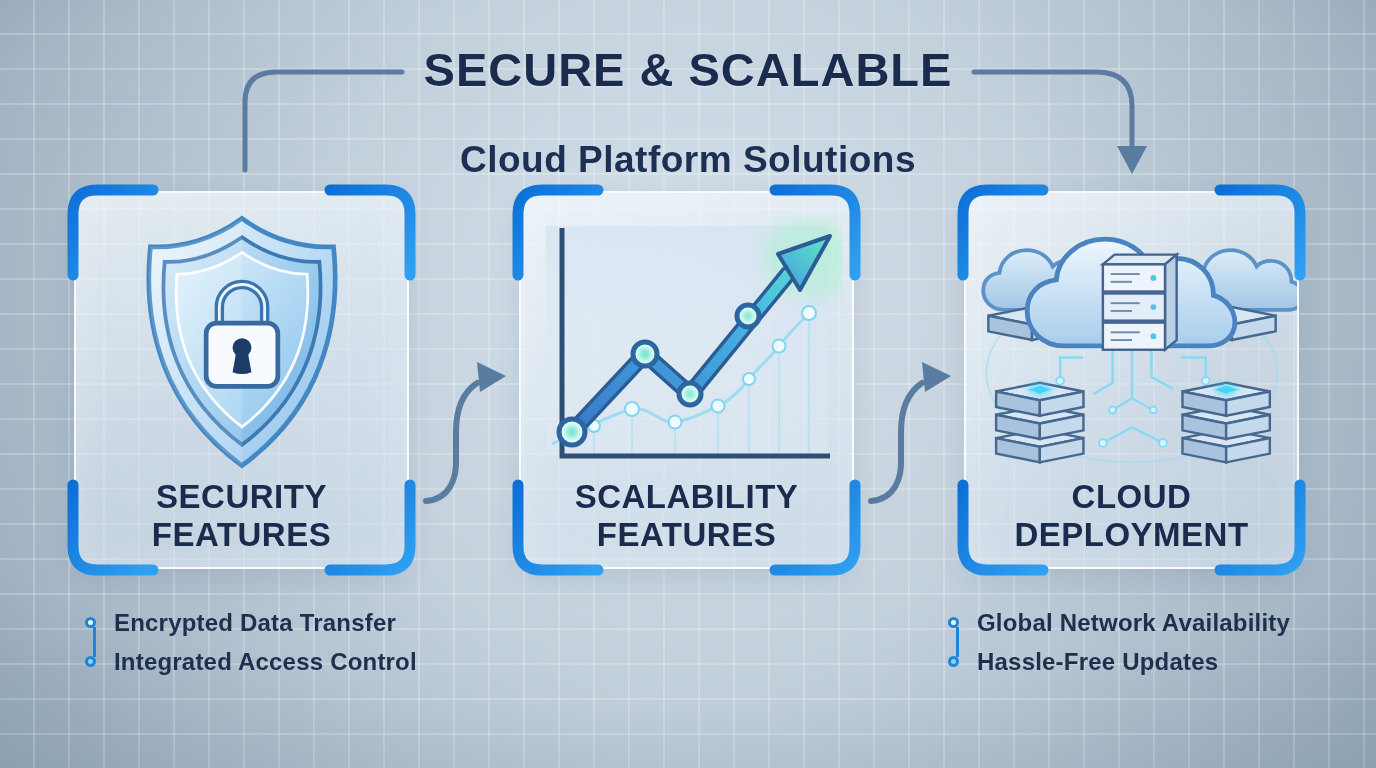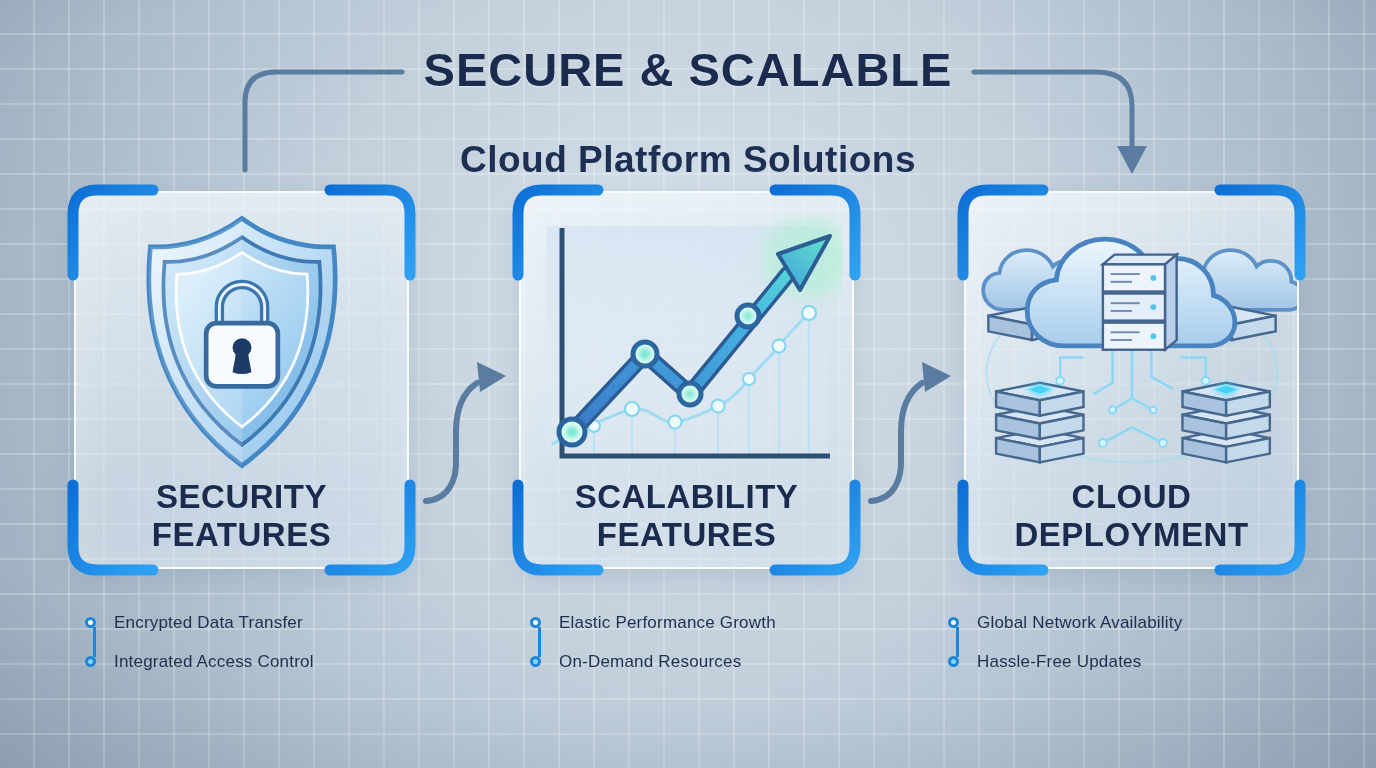--- a/index.html
+++ b/index.html
@@ -64,21 +64,21 @@
   .bullet-dot {
     width: 11px; height: 11px; border-radius: 50%;
     border: 3.5px solid #1e86d8; background: #f4fcff;
     margin-right: 18px; flex: 0 0 auto; position: relative; z-index: 1;
   }
   .bullet-dot.dot-filled { background: #84d6f3; }
   .bullet-link {
     position: absolute; left: 7.5px; top: 24px; width: 3px; height: 30px;
     background: #1e86d8; z-index: 0;
   }
-  .bullet-label { font-size: 17px; font-weight: 400; color: #1f2f4e; letter-spacing: 0.2px; }
+  .bullet-label { font-size: 24px; font-weight: 700; color: #1f2f4e; letter-spacing: 0.2px; }
 </style>
 </head>
 <body>
 
 <div class="canvas">
 
   <svg class="connectors" viewBox="0 0 1376 768">
     <g stroke="#5a7ca0" stroke-width="5" fill="none" stroke-linecap="round">
       <path d="M402 72 H 276 Q 245 72 245 102 V 170"></path>
       <path d="M974 72 H 1096 Q 1132 72 1132 106 V 146"></path>
@@ -335,31 +335,20 @@
     <div class="bullet-row">
       <span class="bullet-dot"></span>
       <span class="bullet-label">Encrypted Data Transfer</span>
     </div>
     <div class="bullet-row">
       <span class="bullet-dot dot-filled"></span>
       <span class="bullet-label">Integrated Access Control</span>
     </div>
   </div>
 
-  <div class="bullets bullets-2">
-    <div class="bullet-link"></div>
-    <div class="bullet-row">
-      <span class="bullet-dot"></span>
-      <span class="bullet-label">Elastic Performance Growth</span>
-    </div>
-    <div class="bullet-row">
-      <span class="bullet-dot dot-filled"></span>
-      <span class="bullet-label">On-Demand Resources</span>
-    </div>
-  </div>
 
   <div class="bullets bullets-3">
     <div class="bullet-link"></div>
     <div class="bullet-row">
       <span class="bullet-dot"></span>
       <span class="bullet-label">Global Network Availability</span>
     </div>
     <div class="bullet-row">
       <span class="bullet-dot dot-filled"></span>
       <span class="bullet-label">Hassle-Free Updates</span>

